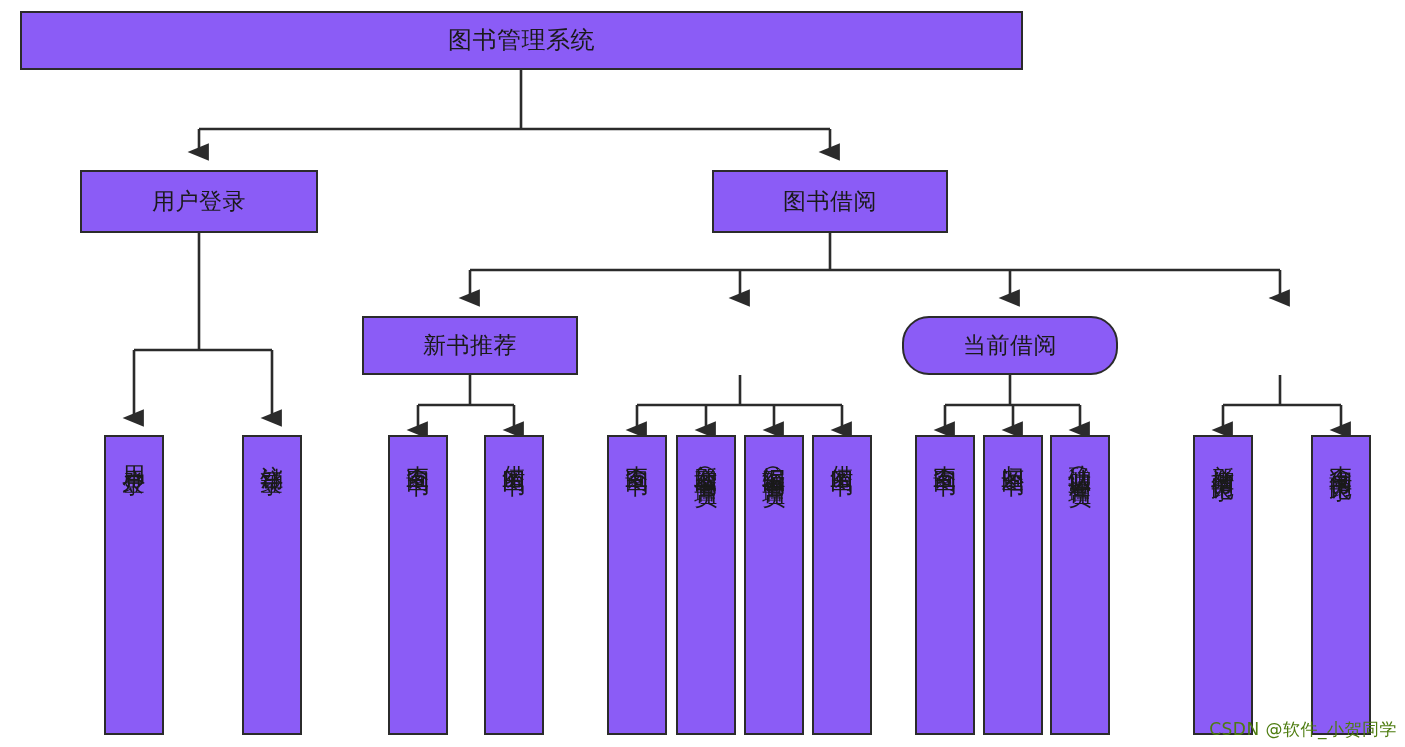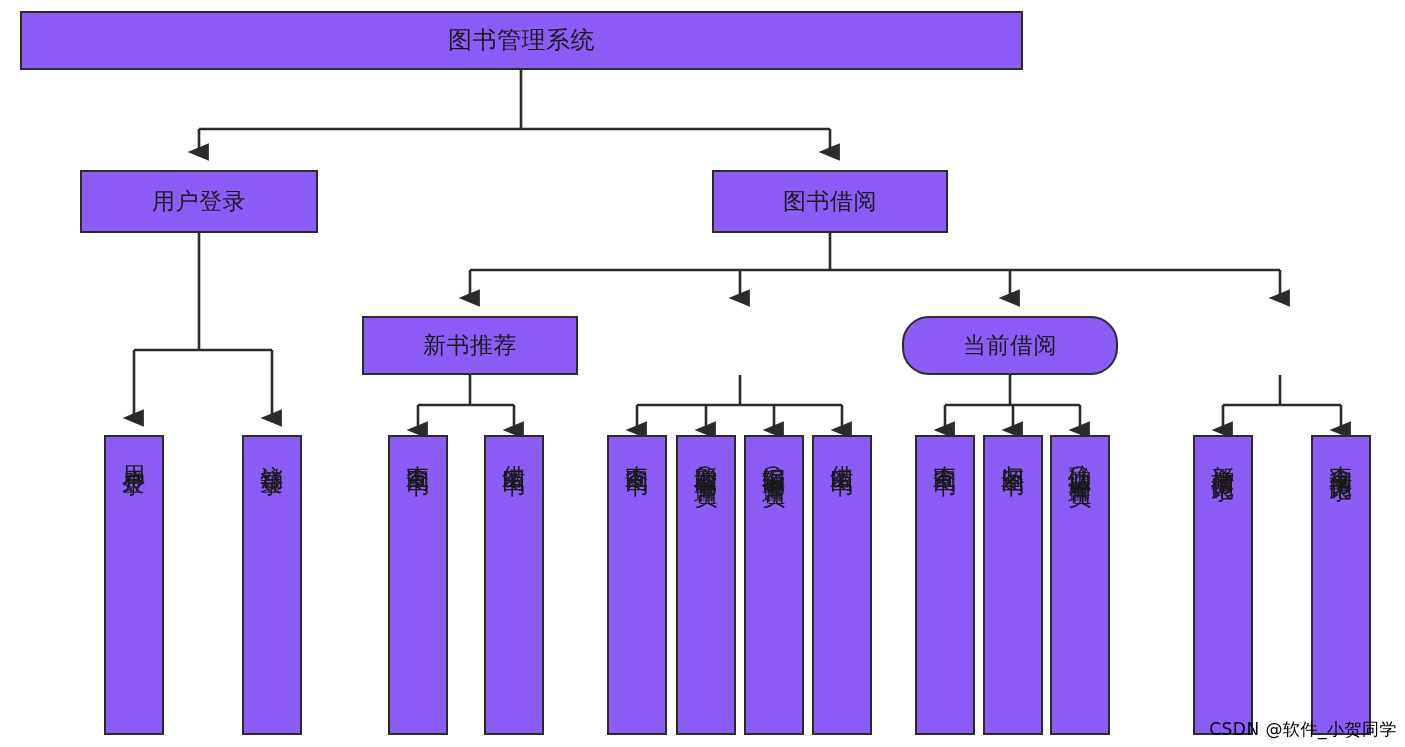--- a/index.html
+++ b/index.html
@@ -68,21 +68,21 @@
     white-space: nowrap;
   }
   .node.vert.tall-text {
     align-items: flex-start;
   }
   #watermark {
     position: absolute;
     right: 8px;
     bottom: 6px;
     font-size: 17px;
-    color: #000000;
+    color: #4d7c0f;
     letter-spacing: 0.5px;
     white-space: nowrap;
     z-index: 5;
   }
 </style>
 </head>
 <body>
 
 <div id="canvas">
 

